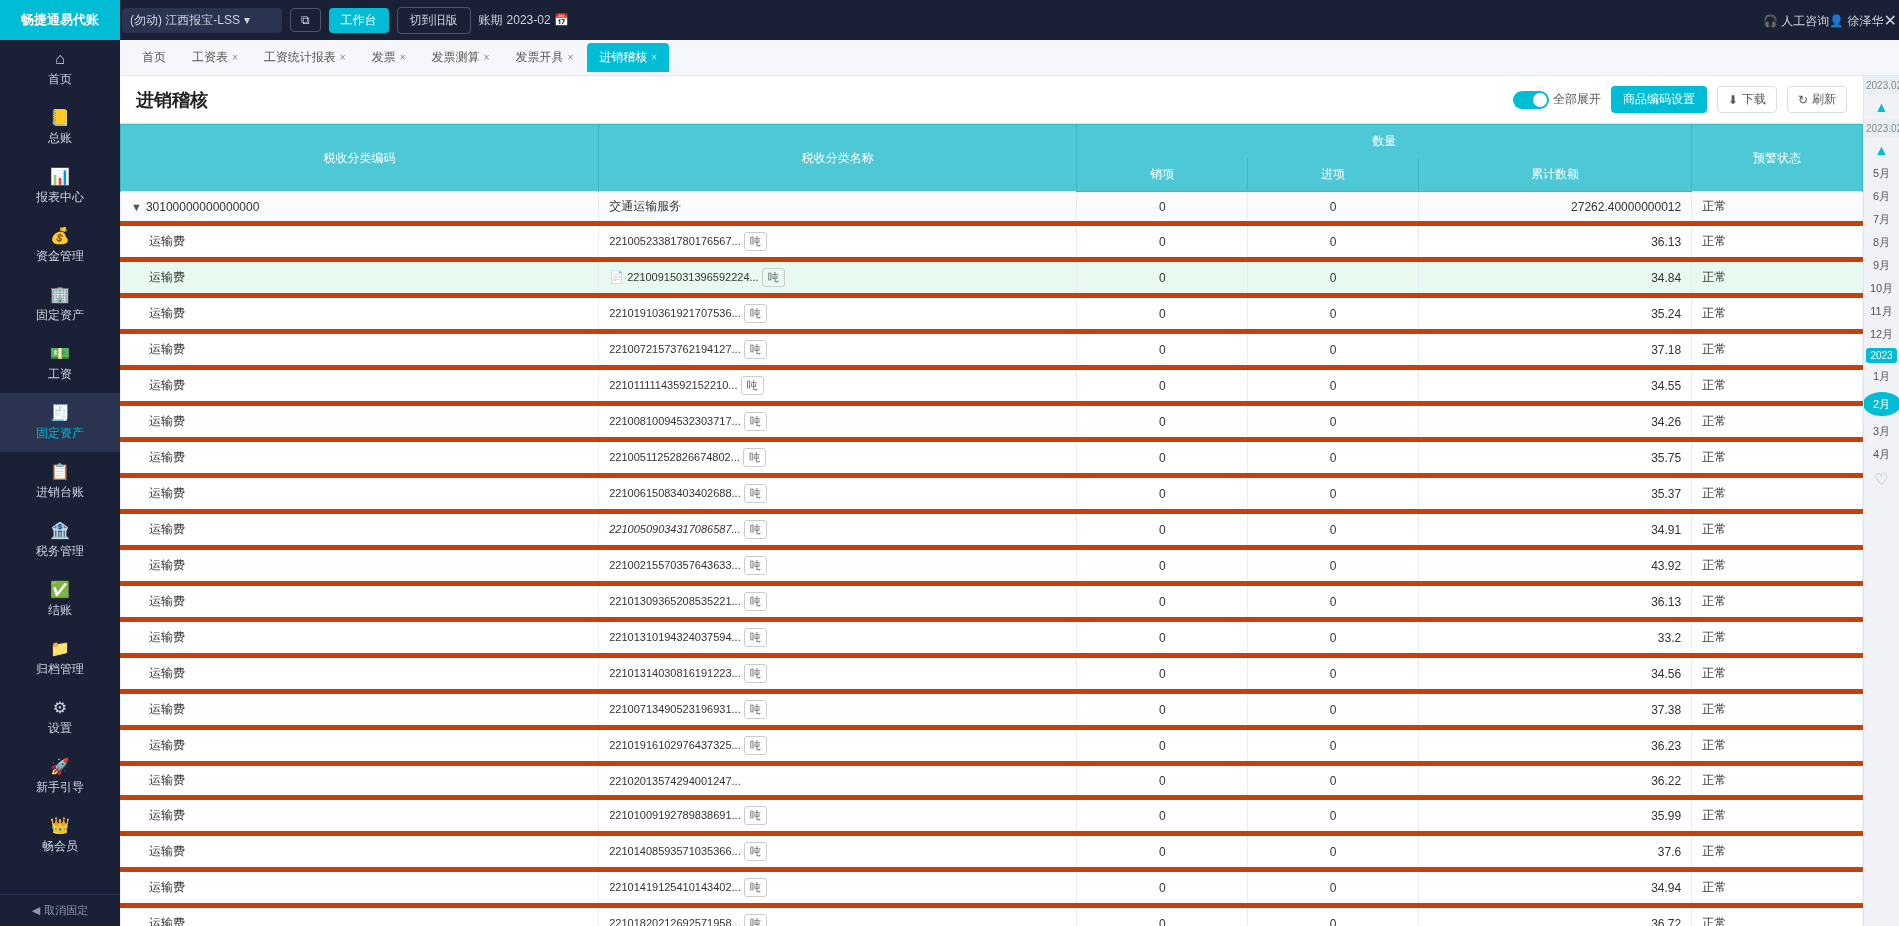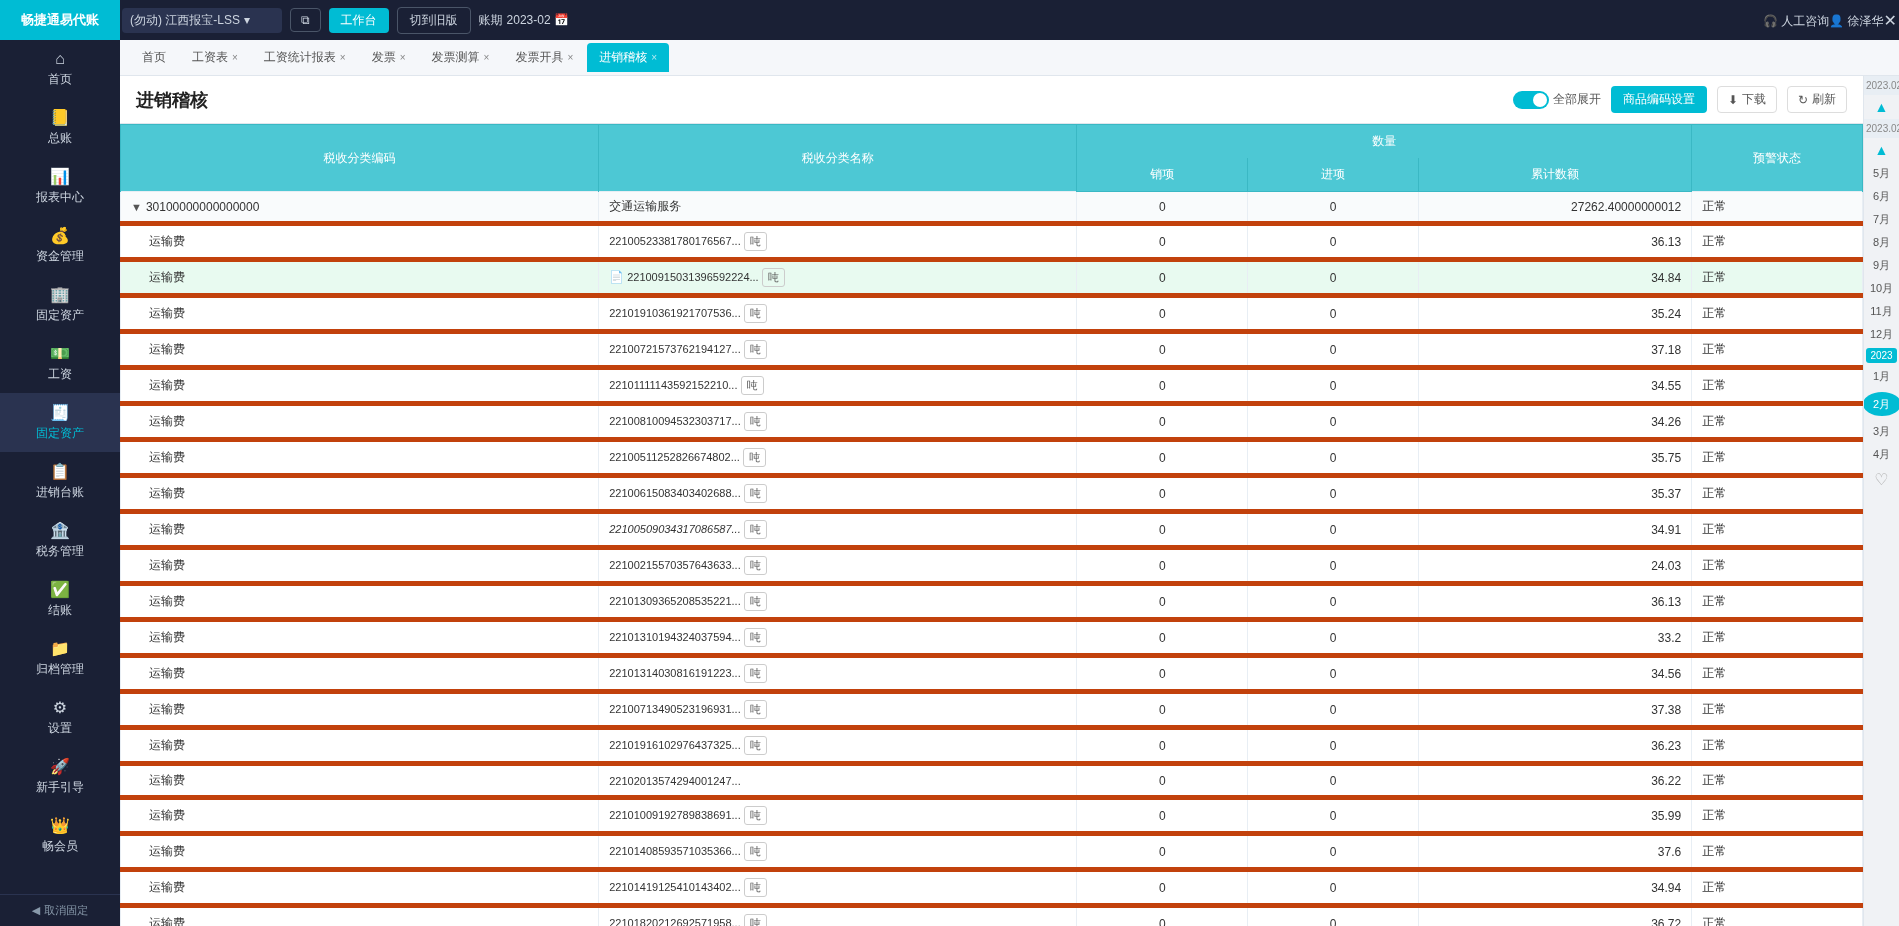--- a/index.html
+++ b/index.html
@@ -603,21 +603,21 @@
       <td class="center">0</td>
       <td class="center">0</td>
       <td class="right">34.91</td>
       <td>正常</td>
     </tr>
               <tr>
       <td style="padding-left:28px;">运输费</td>
       <td><span style="color:#333;font-size:11px;">22100215570357643633...</span> <button class="small-btn">吨</button></td>
       <td class="center">0</td>
       <td class="center">0</td>
-      <td class="right">24.03</td>
+      <td class="right">43.92</td>
       <td>正常</td>
     </tr>
               <tr>
       <td style="padding-left:28px;">运输费</td>
       <td><span style="color:#333;font-size:11px;">22101309365208535221...</span> <button class="small-btn">吨</button></td>
       <td class="center">0</td>
       <td class="center">0</td>
       <td class="right">36.13</td>
       <td>正常</td>
     </tr>

